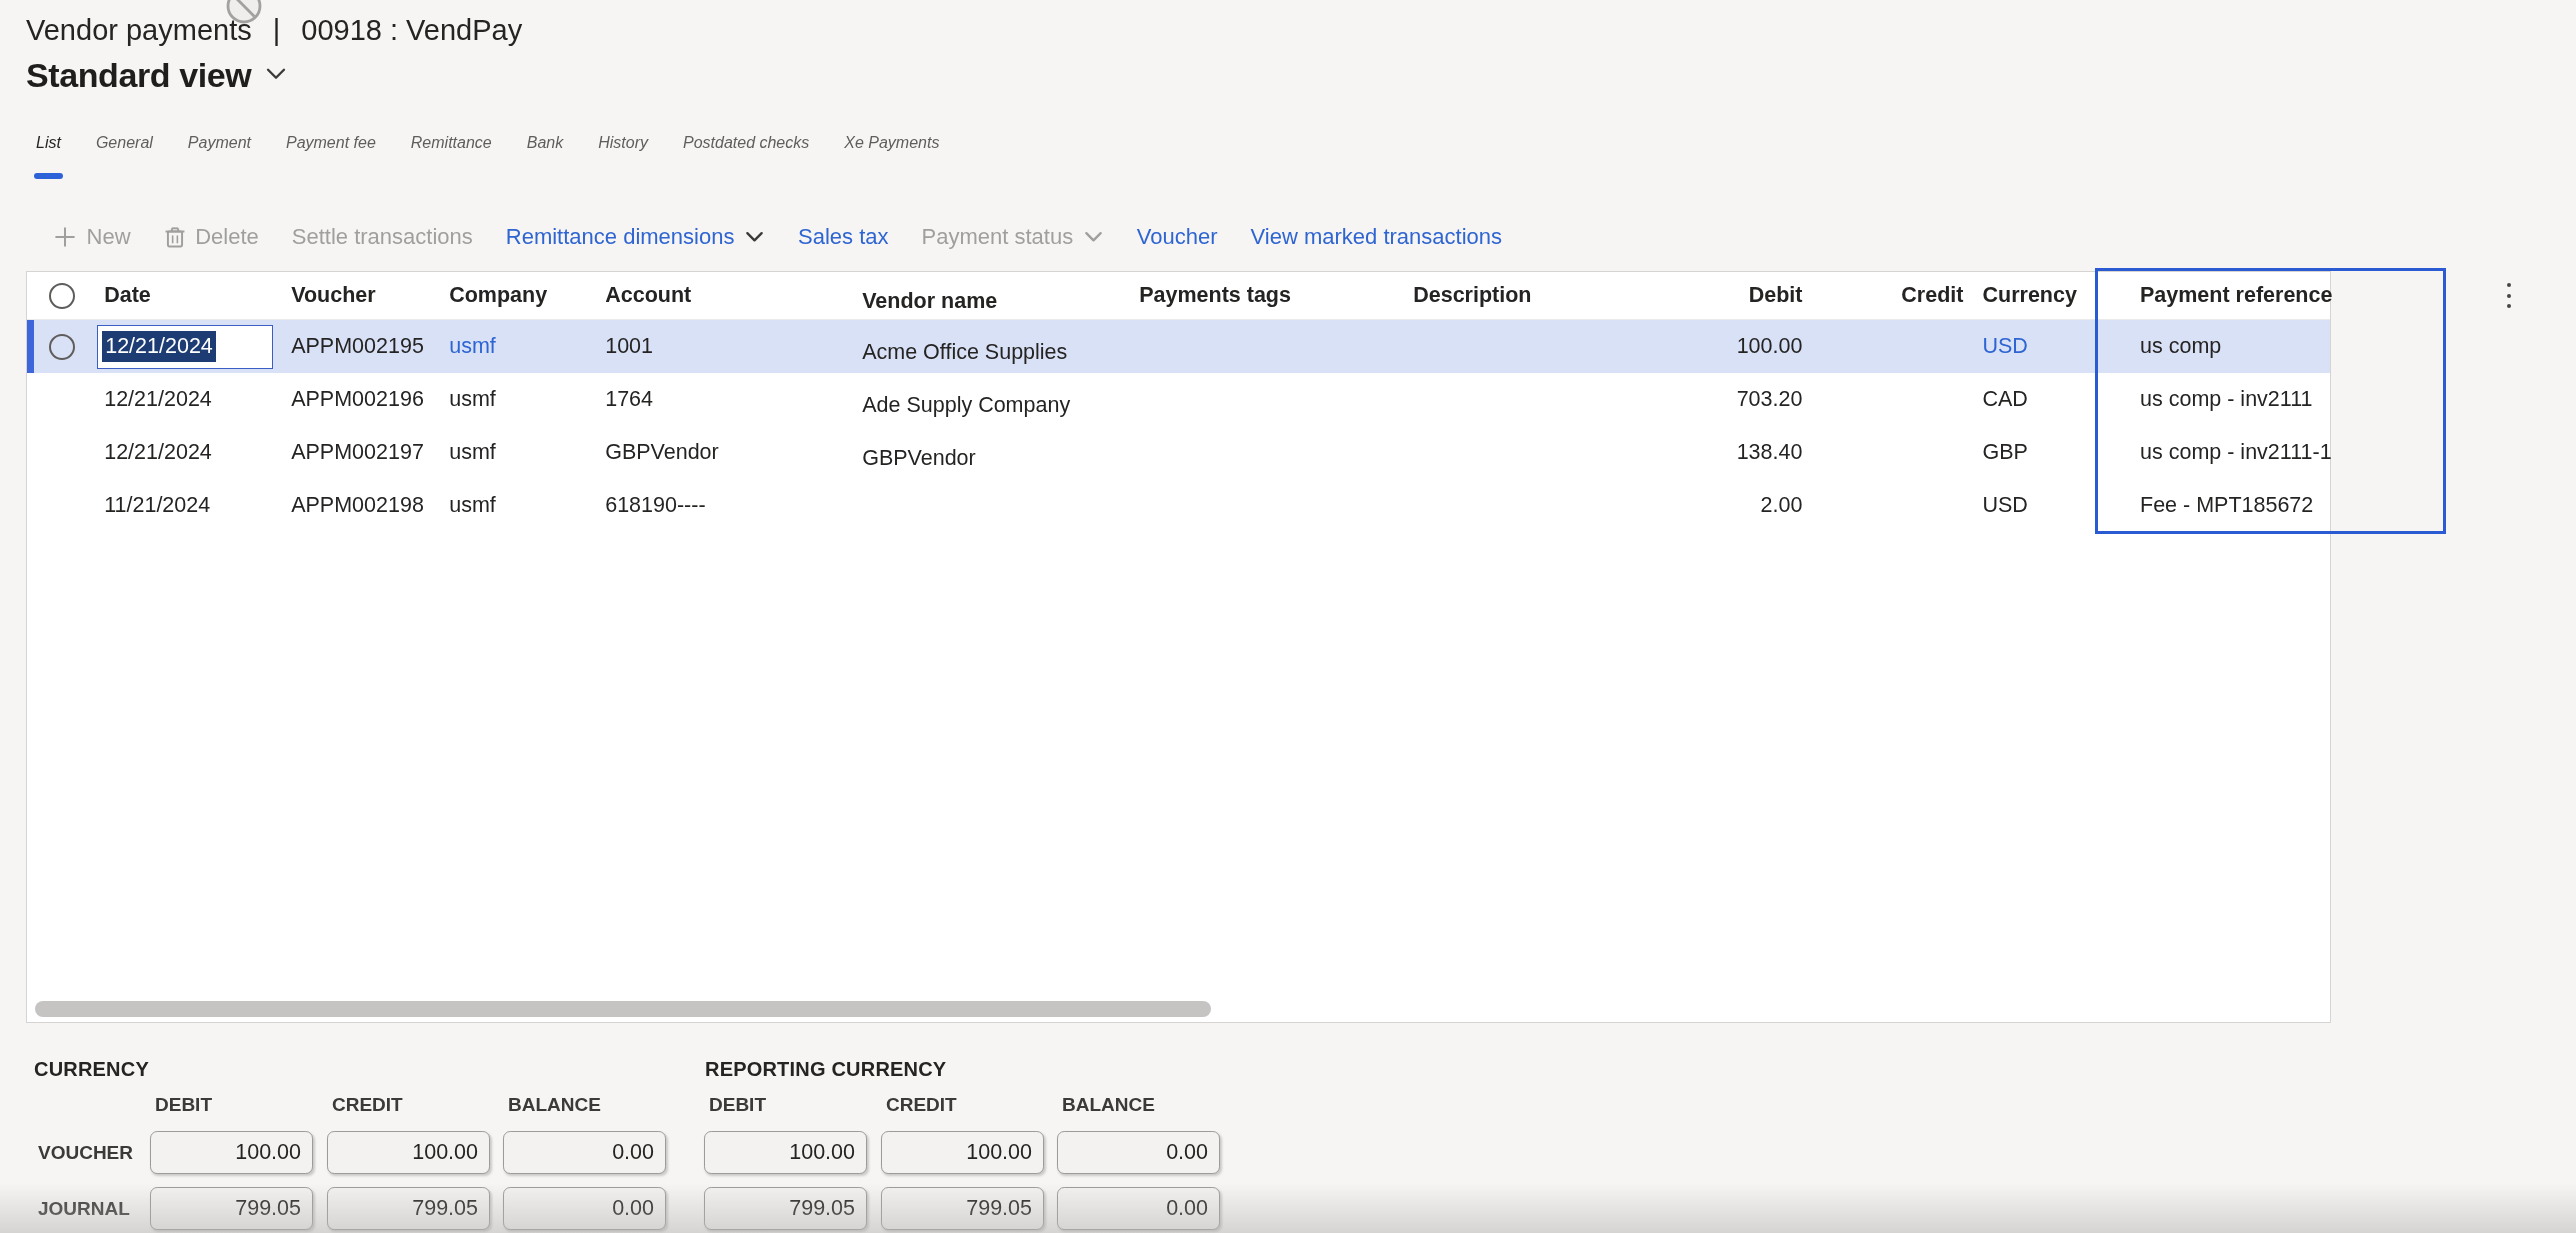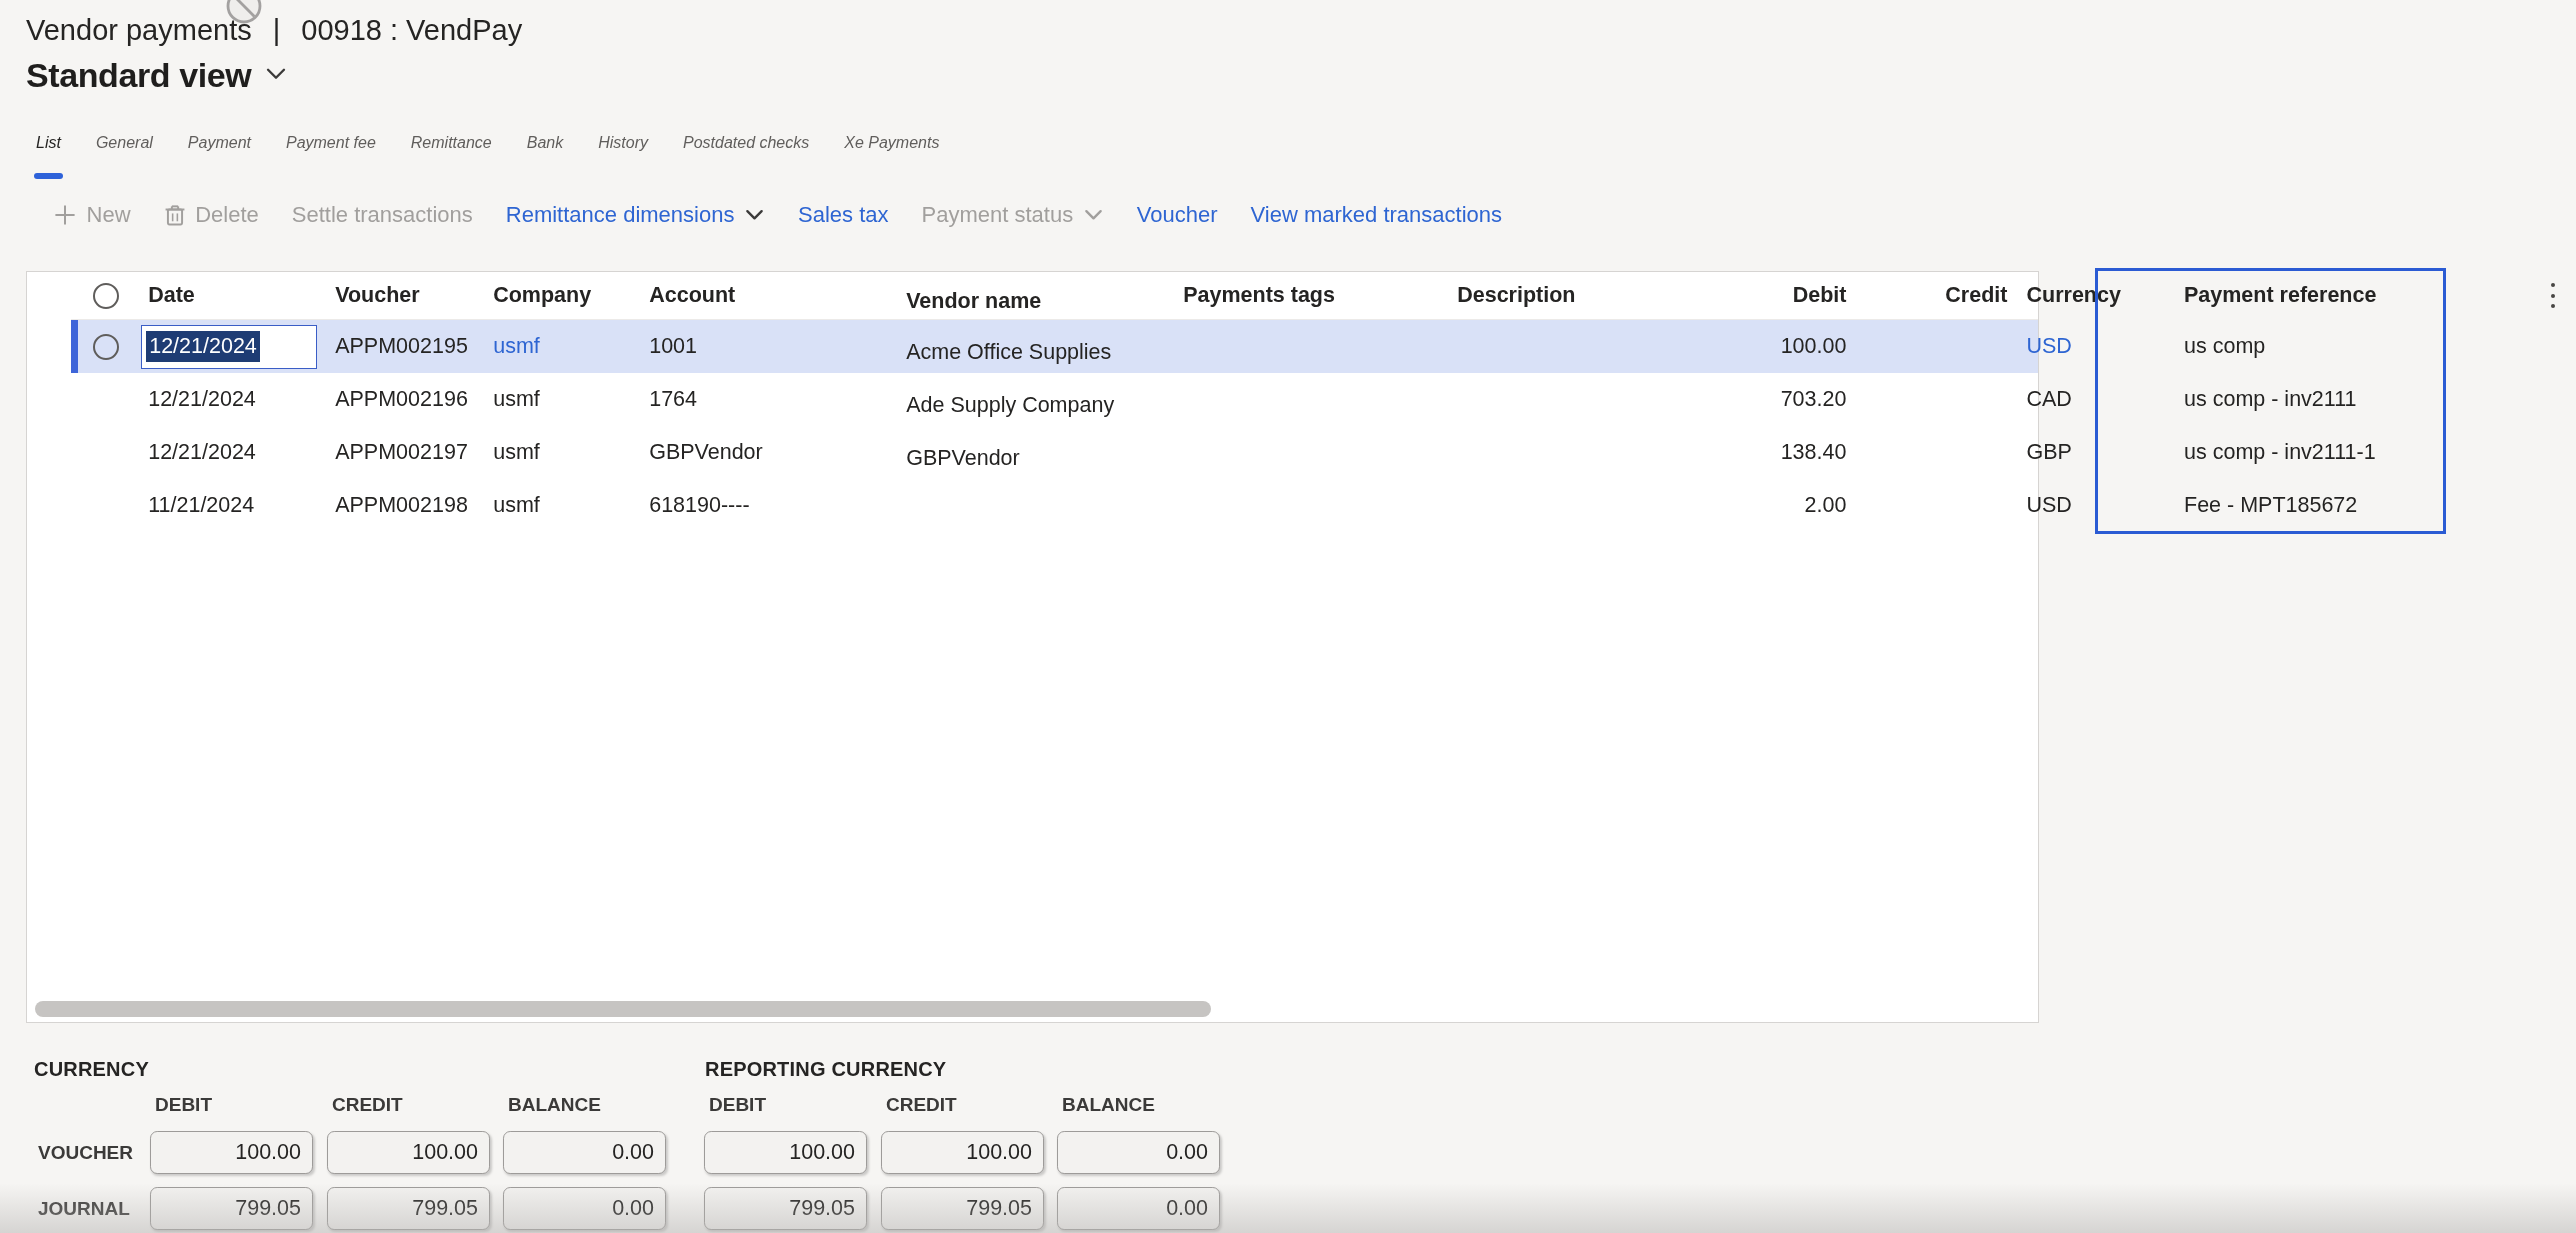--- a/index.html
+++ b/index.html
@@ -30,31 +30,31 @@
   }
   .tab{position:relative;color:#605e5c;cursor:pointer;padding-bottom:4.8px;}
   .tab.active{color:#252423;}
   .tab .underline{display:none;}
   .tab.active .underline{
     display:block;position:absolute;left:-1.6px;right:-1.6px;top:39px;height:5.6px;
     background:#2e62d9;border-radius:3.2px;
   }
   
   .toolbar{
-    position:absolute;left:53px;top:202px;
+    position:absolute;left:53px;top:224px;
     display:flex;align-items:center;gap:33px;font-size:22px;
   }
   .tb-item{display:flex;align-items:center;gap:9.6px;cursor:pointer;white-space:nowrap;}
   .tb-item.disabled{color:#a19f9d;cursor:default;}
   .tb-item.link{color:#2e65d2;}
   .tb-item svg{display:block;}
   
   .grid{
-    position:absolute;left:26px;top:271px;width:2013px;height:752px;
-    background:#ffffff;border:0.8px solid #d6d4d2;box-sizing:border-box;padding-left:44px;
+    position:absolute;left:26px;top:271px;width:2305px;height:752px;
+    background:#ffffff;border:0.8px solid #d6d4d2;box-sizing:border-box;
   }
   .grid-header{
     display:flex;height:47px;align-items:center;
     border-bottom:0.8px solid #eceae8;font-weight:700;font-size:21.5px;color:#252423;
   }
   .row{display:flex;height:53px;align-items:center;font-size:21.5px;position:relative;background:#fff;}
   .row.selected{background:#d9e1f7;}
   .sel-bar{position:absolute;left:0;top:0;bottom:0;width:7.2px;background:#3e65d9;}
   .cell{box-sizing:border-box;padding-left:7.2px;white-space:nowrap;overflow:hidden;flex:0 0 auto;}
   .c-sel{width:70px;padding-left:0;display:flex;align-items:center;}

